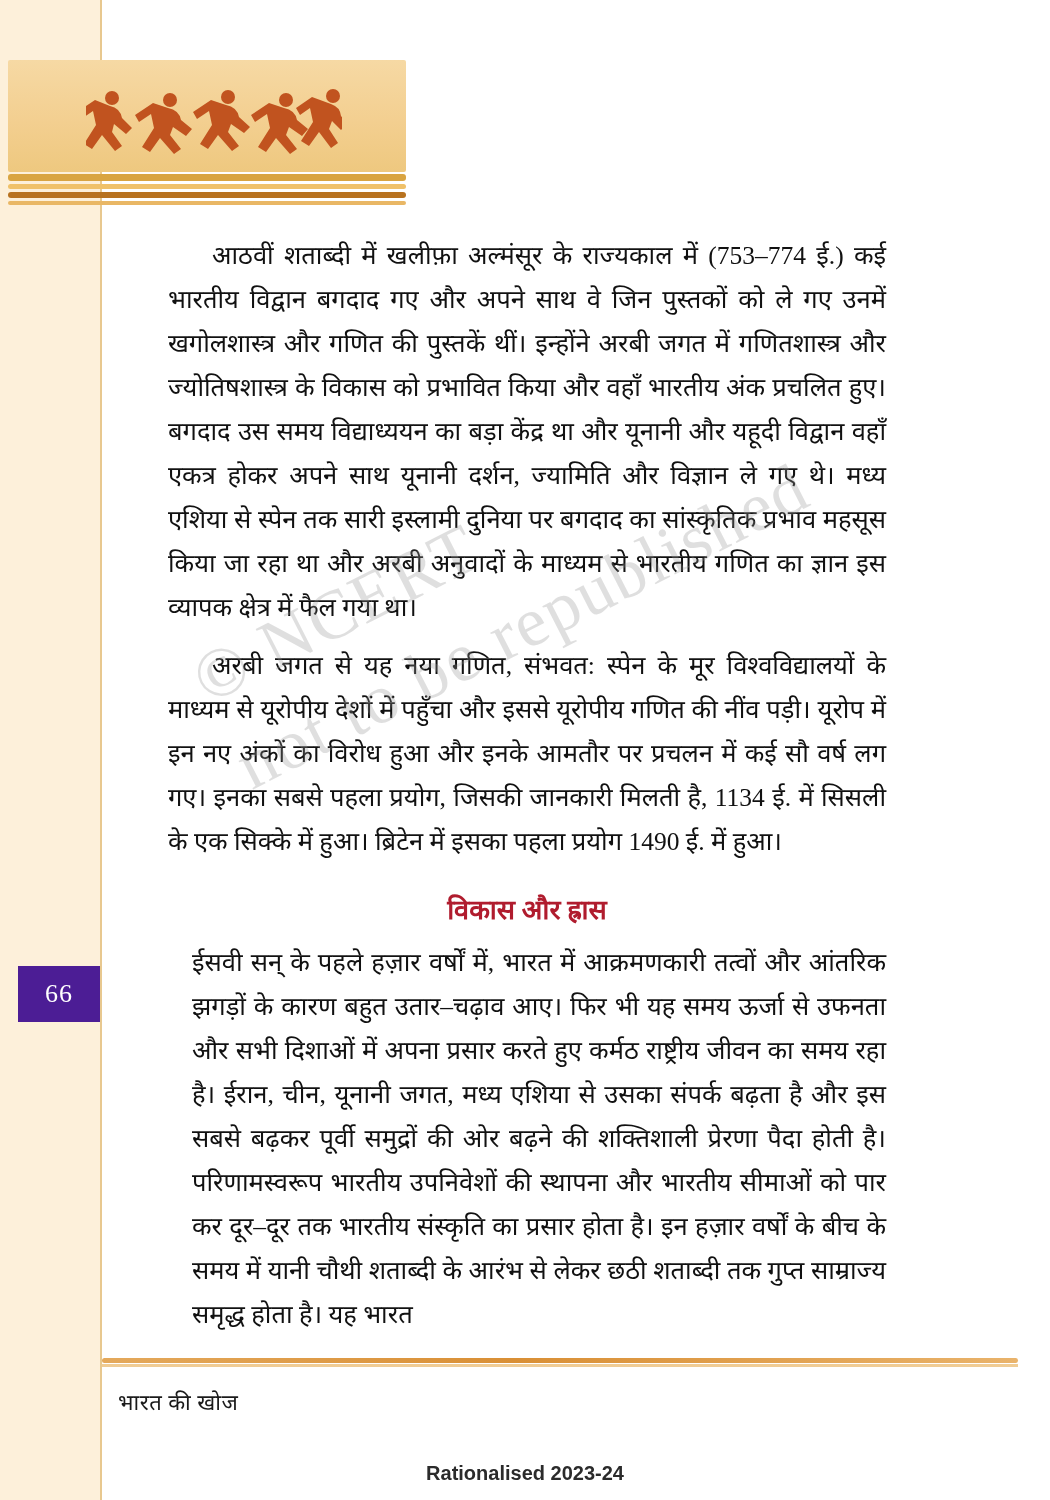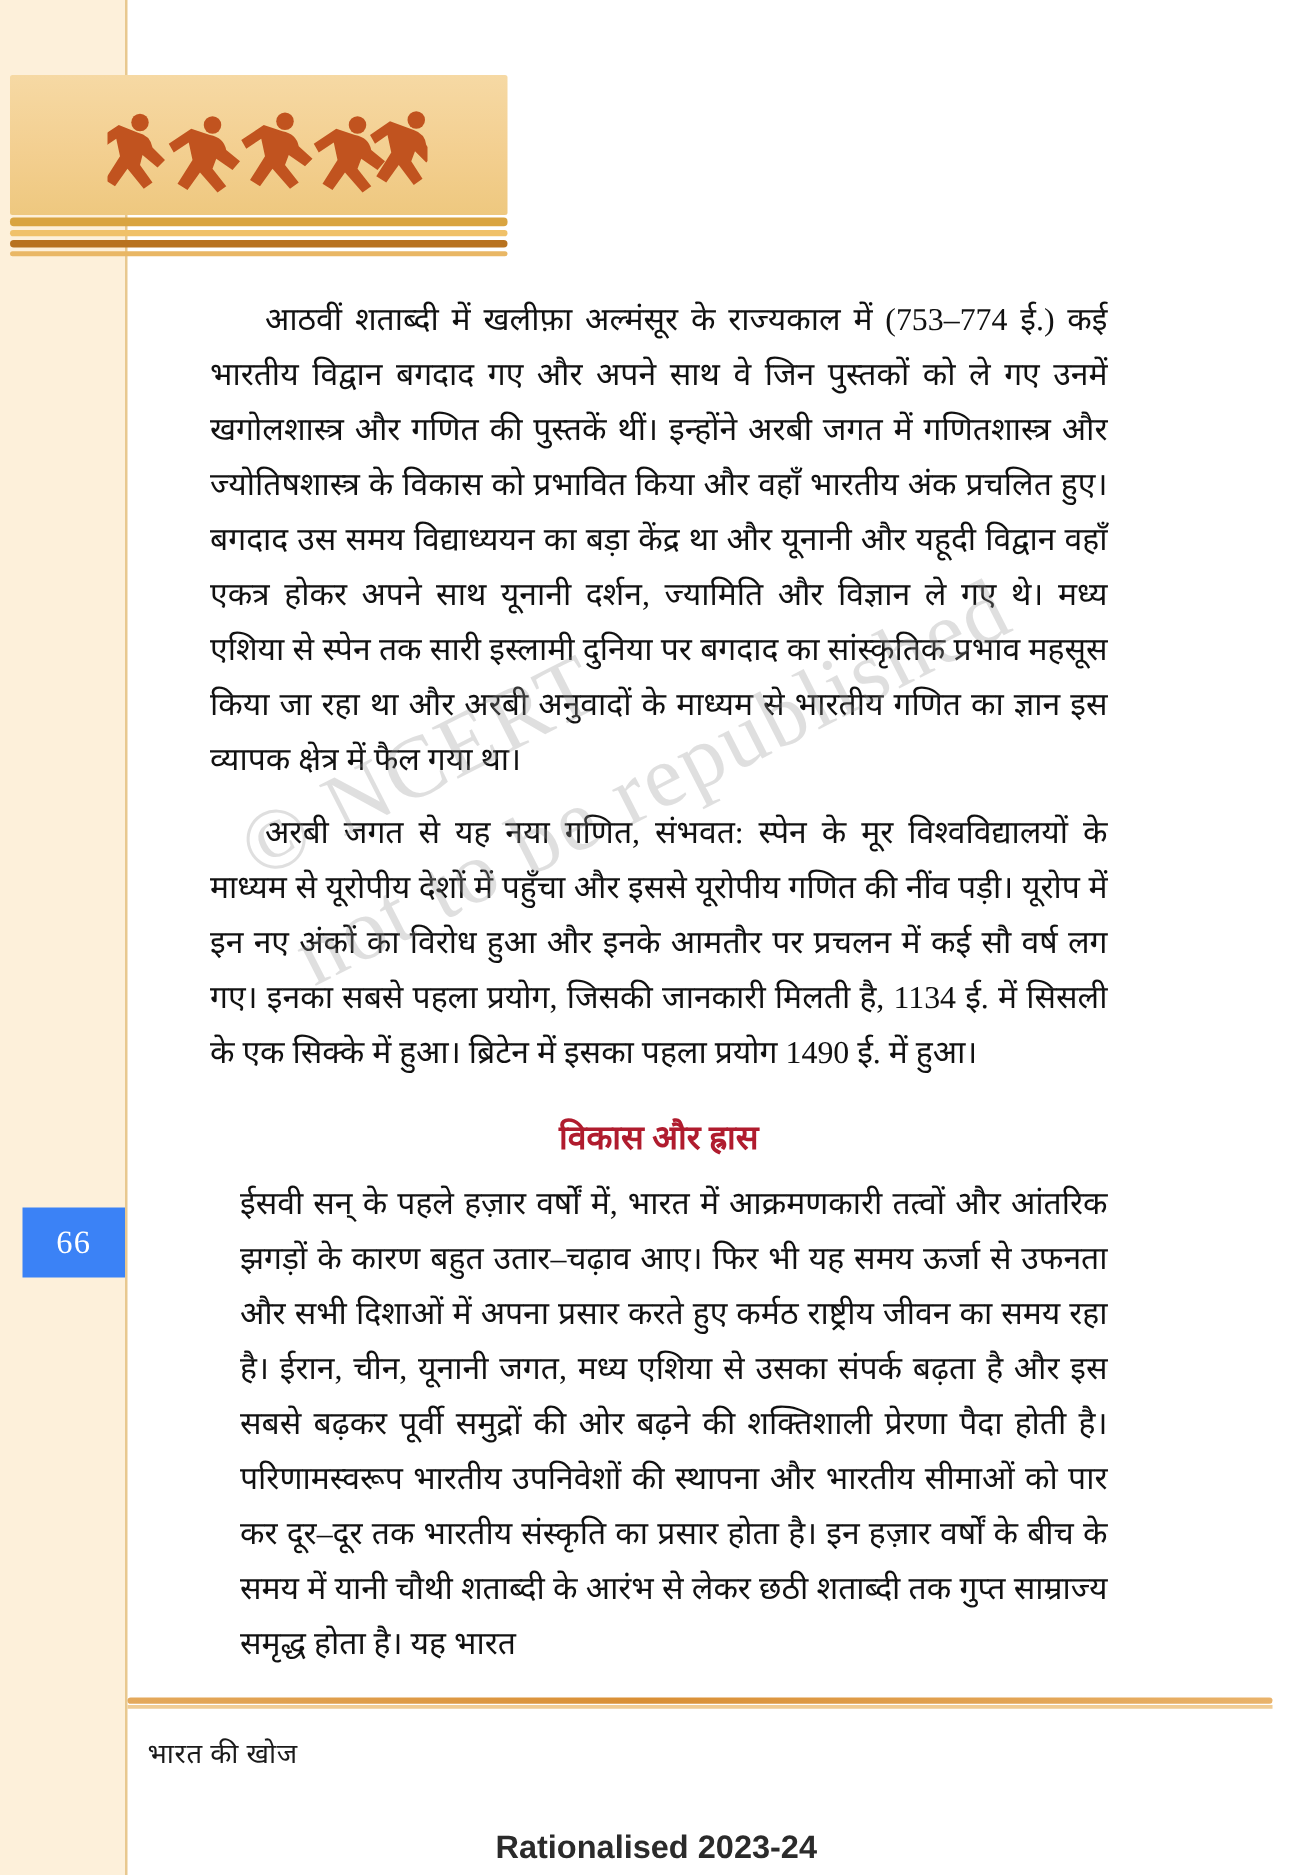--- a/index.html
+++ b/index.html
@@ -76,21 +76,21 @@
     height: 86px;
   }
 
   
   .page-number {
     position: absolute;
     left: 18px;
     top: 966px;
     width: 82px;
     height: 56px;
-    background: #3b82f6;
+    background: #4c1d95;
     color: #ffffff;
     display: flex;
     align-items: center;
     justify-content: center;
     font-size: 26px;
     letter-spacing: 1px;
     font-family: "Liberation Serif", serif;
   }
 
   
@@ -165,21 +165,21 @@
     color: #1a1a1a;
     letter-spacing: 0.5px;
   }
   .footer-center {
     position: absolute;
     left: 0;
     top: 1462px;
     width: 1050px;
     text-align: center;
     font-family: "Liberation Sans", sans-serif;
-    font-size: 26px;
+    font-size: 20px;
     font-weight: bold;
     color: #2b2b2b;
   }
 </style>
 </head>
 <body>
 
 <div class="page">
 
   <div class="left-strip"></div>

